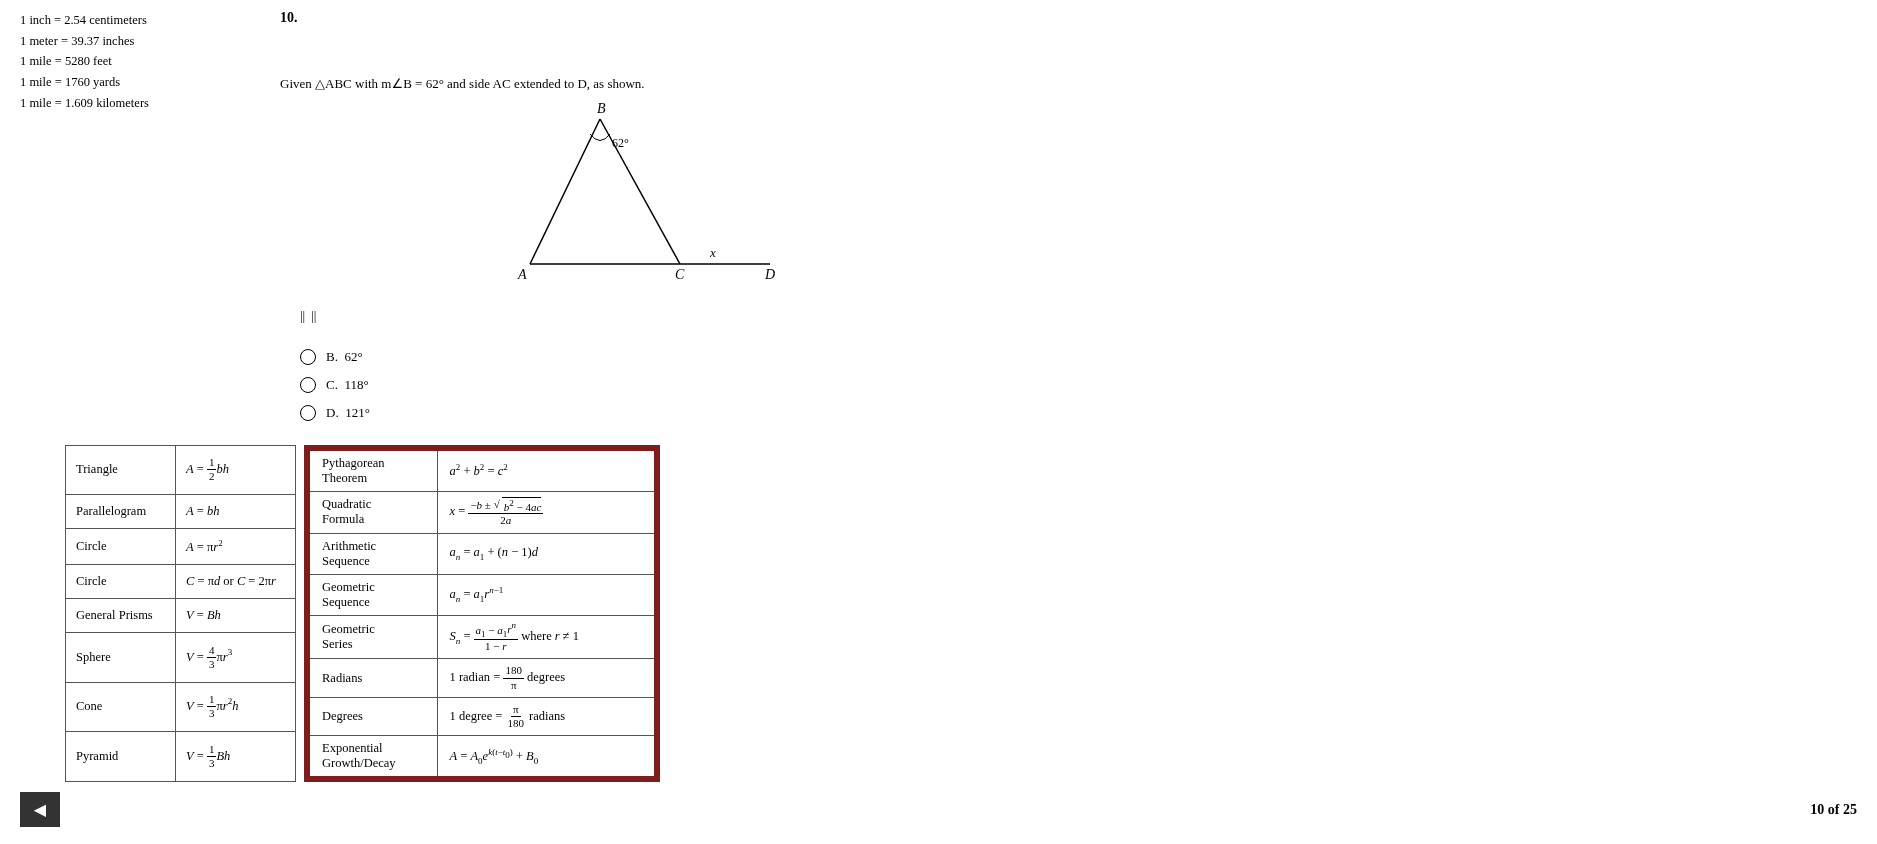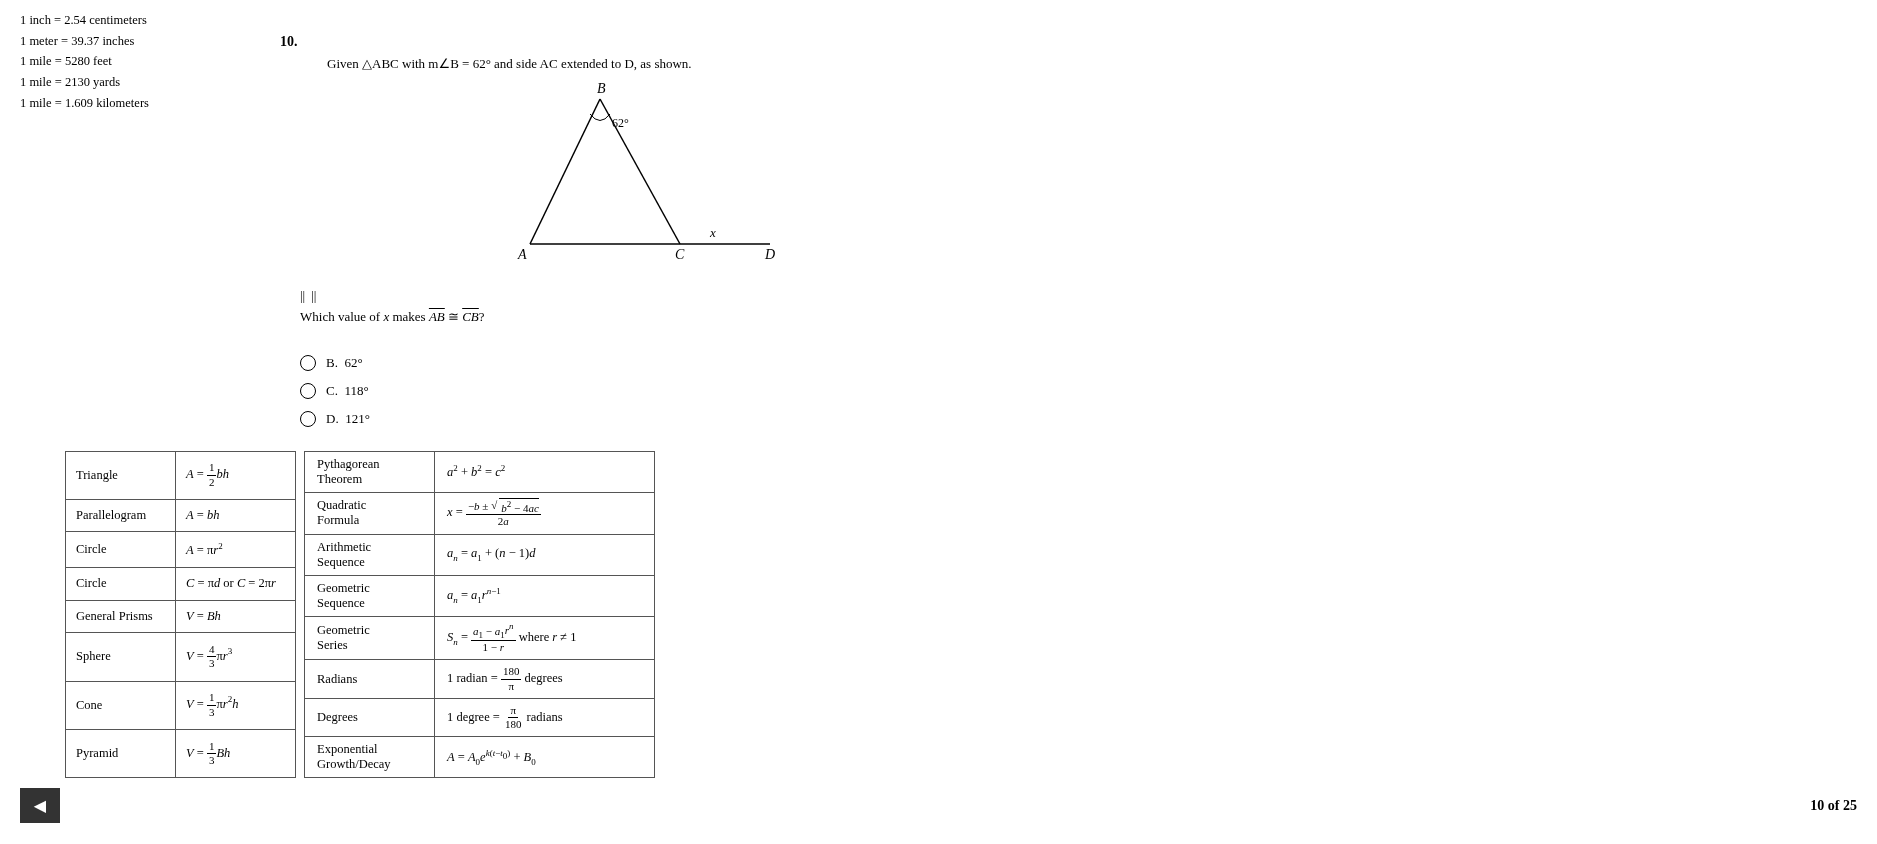--- a/index.html
+++ b/index.html
@@ -40,22 +40,23 @@
       margin-left: 10px;
     }
     .conversions-right {
       width: 230px;
       font-size: 12.5px;
       line-height: 1.65;
       margin-left: 10px;
     }
     .problem-number {
       display: flex;
-      gap: 19px;
-      align-items: center;
+      flex-direction: column;
+      gap: 4px;
+      align-items: flex-start;
     }
     .problem-num-label {
       font-size: 14px;
       font-weight: bold;
       min-width: 28px;
     }
     .problem-statement {
       font-size: 13px;
       line-height: 1.5;
       flex: 1;
@@ -77,21 +78,21 @@
     .formulas-left td {
       border: 1px solid #555;
       padding: 5px 10px;
       vertical-align: middle;
       min-width: 120px;
     }
     .formulas-left td:first-child {
       min-width: 110px;
     }
     .formulas-right {
-      border: 1px solid #7f1d1d;
+      border: 6px solid #7f1d1d;
       border-collapse: collapse;
       font-size: 12.5px;
       margin-left: 8px;
     }
     .formulas-right td {
       border: 1px solid #555;
       padding: 5px 12px;
       vertical-align: middle;
     }
     .formulas-right td:first-child {
@@ -171,21 +172,21 @@
 
 <div class="page">
 
 
   <div class="top-section">
 
     <div class="conversions-left">
       <div>1 inch = 2.54 centimeters</div>
       <div>1 meter = 39.37 inches</div>
       <div>1 mile = 5280 feet</div>
-      <div>1 mile = 2130 yards</div>
+      <div>1 mile = 1760 yards</div>
       <div>1 mile = 1.609 kilometers</div>
     </div>
 
 
 
     <div class="right-problem">
       <div class="problem-number">
         <span class="problem-num-label bold-label">10.</span>
         <span class="problem-statement">Given △ABC with m∠B = 62° and side AC extended to D, as shown.</span>
       </div>
@@ -209,23 +210,20 @@
 
           <text x="310" y="158" font-size="13" font-family="Times New Roman" font-style="italic">x</text>
         </svg>
       </div>
 
       <div style="display:flex; align-items:center; margin-left:20px; margin-top:5px; margin-bottom:5px; font-size:13px;">
         <span style="margin-right:6px;">||</span>
         <span>||</span>
       </div>
 
-      <div style="margin-left:20px; font-size:13px; margin-bottom:10px;">
-        Which value of <span style="font-style:italic;">x</span> makes <span style="text-decoration:overline; font-style:italic;">AB</span> ≅ <span style="text-decoration:overline; font-style:italic;">CB</span>?
-      </div>
 
       <div class="answers-section">
         <div class="answer-option">
           <div class="radio-circle"></div>
           <span>B.&nbsp;&nbsp;62°</span>
         </div>
         <div class="answer-option">
           <div class="radio-circle"></div>
           <span>C.&nbsp;&nbsp;118°</span>
         </div>

